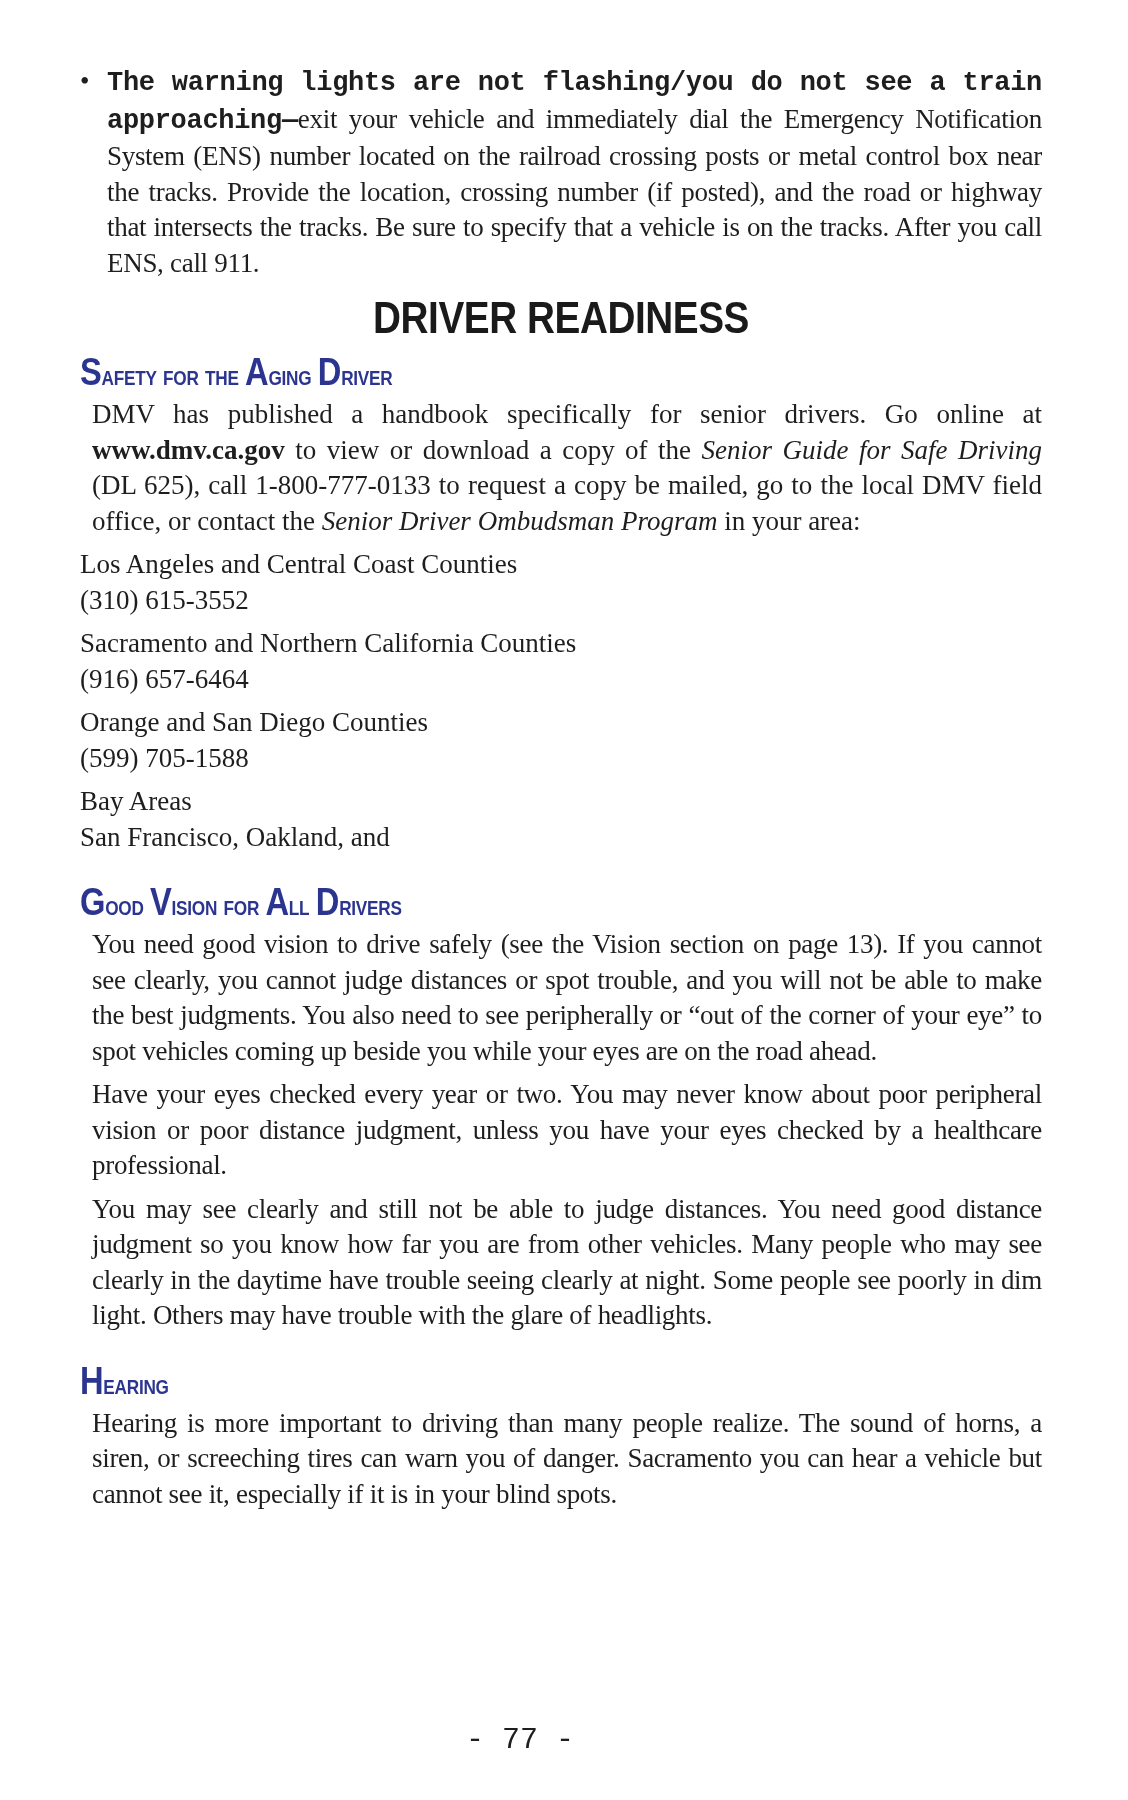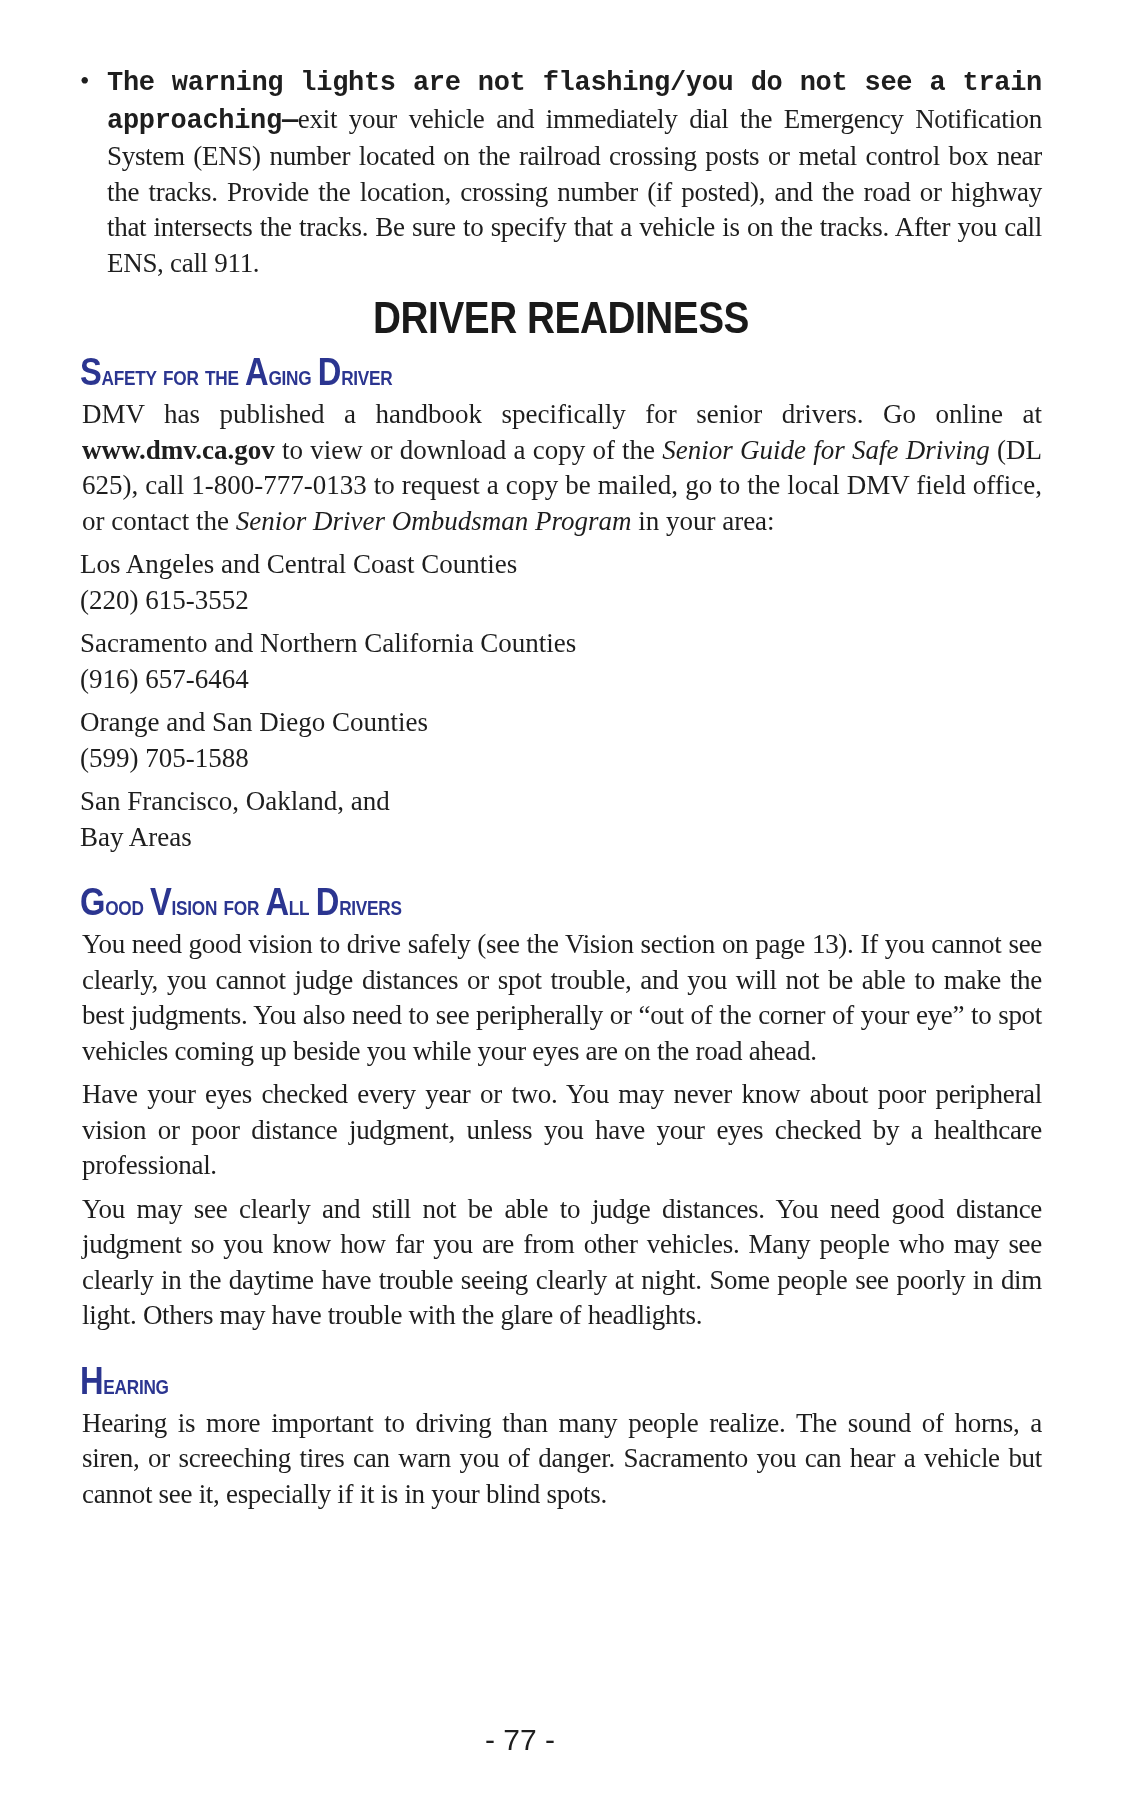--- a/index.html
+++ b/index.html
@@ -26,30 +26,30 @@
       font-family: "Liberation Sans", sans-serif;
       font-weight: bold; color: #2b3590;
       font-size: 28px; line-height: 42px;
       font-variant: small-caps;
       transform-origin: left center;
       transform: scaleX(0.86);
       letter-spacing: -0.3px;
       white-space: nowrap;
     }
     .section-heading .cap { font-size: 38px; }
-    .para { text-align: justify; margin: 0 0 8px 2px; }
+    .para { text-align: justify; margin: 0 0 8px 12px; }
     .para i { font-style: italic; }
     .para b { font-weight: bold; }
     .contact { margin: 0 0 8px 0; }
     .contact div { display: block; }
     .gap-before { margin-top: 26px; }
     .page-number {
       position: absolute; left: 0; width: 1040px; top: 1723px;
       text-align: center;
-      font-family: Liberation Sans, sans-serif;
+      font-family: Liberation Mono, monospace;
       font-size: 30px; color: #1e1e1e;
     }
   </style>
 </head>
 <body>
 
 <div class="page">
 
   <div class="bullet-block serif-cond">
     <span class="bullet-dot">•</span>
@@ -61,33 +61,33 @@
   <div class="section-heading">
     <span class="cap">S</span><span>afety for the </span><span class="cap">A</span><span>ging </span><span class="cap">D</span><span>river</span>
   </div>
 
   <p class="para">
     <span>DMV has published a handbook specifically for senior drivers. Go online at </span><b>www.dmv.ca.gov</b><span> to view or download a copy of the </span><i>Senior Guide for Safe Driving</i><span> (DL 625), call 1-800-777-0133 to request a copy be mailed, go to the local DMV field office, or contact the </span><i>Senior Driver Ombudsman Program</i><span> in your area:</span>
   </p>
 
   <div class="contact">
     <div>Los Angeles and Central Coast Counties</div>
-    <div>(220) 615-3552</div>
+    <div>(310) 615-3552</div>
   </div>
   <div class="contact">
     <div>Sacramento and Northern California Counties</div>
     <div>(916) 657-6464</div>
   </div>
   <div class="contact">
     <div>Orange and San Diego Counties</div>
     <div>(599) 705-1588</div>
   </div>
   <div class="contact">
+    <div>Bay Areas</div>
     <div>San Francisco, Oakland, and</div>
-    <div>Bay Areas</div>
   </div>
 
   <div class="section-heading gap-before">
     <span class="cap">G</span><span>ood </span><span class="cap">V</span><span>ision for </span><span class="cap">A</span><span>ll </span><span class="cap">D</span><span>rivers</span>
   </div>
   <p class="para serif-cond">You need good vision to drive safely (see the Vision section on page 13). If you cannot see clearly, you cannot judge distances or spot trouble, and you will not be able to make the best judgments. You also need to see peripherally or “out of the corner of your eye” to spot vehicles coming up beside you while your eyes are on the road ahead.</p>
   <p class="para serif-cond">Have your eyes checked every year or two. You may never know about poor peripheral vision or poor distance judgment, unless you have your eyes checked by a healthcare professional.</p>
   <p class="para serif-cond">You may see clearly and still not be able to judge distances. You need good distance judgment so you know how far you are from other vehicles. Many people who may see clearly in the daytime have trouble seeing clearly at night. Some people see poorly in dim light. Others may have trouble with the glare of headlights.</p>
 
   <div class="section-heading gap-before">

